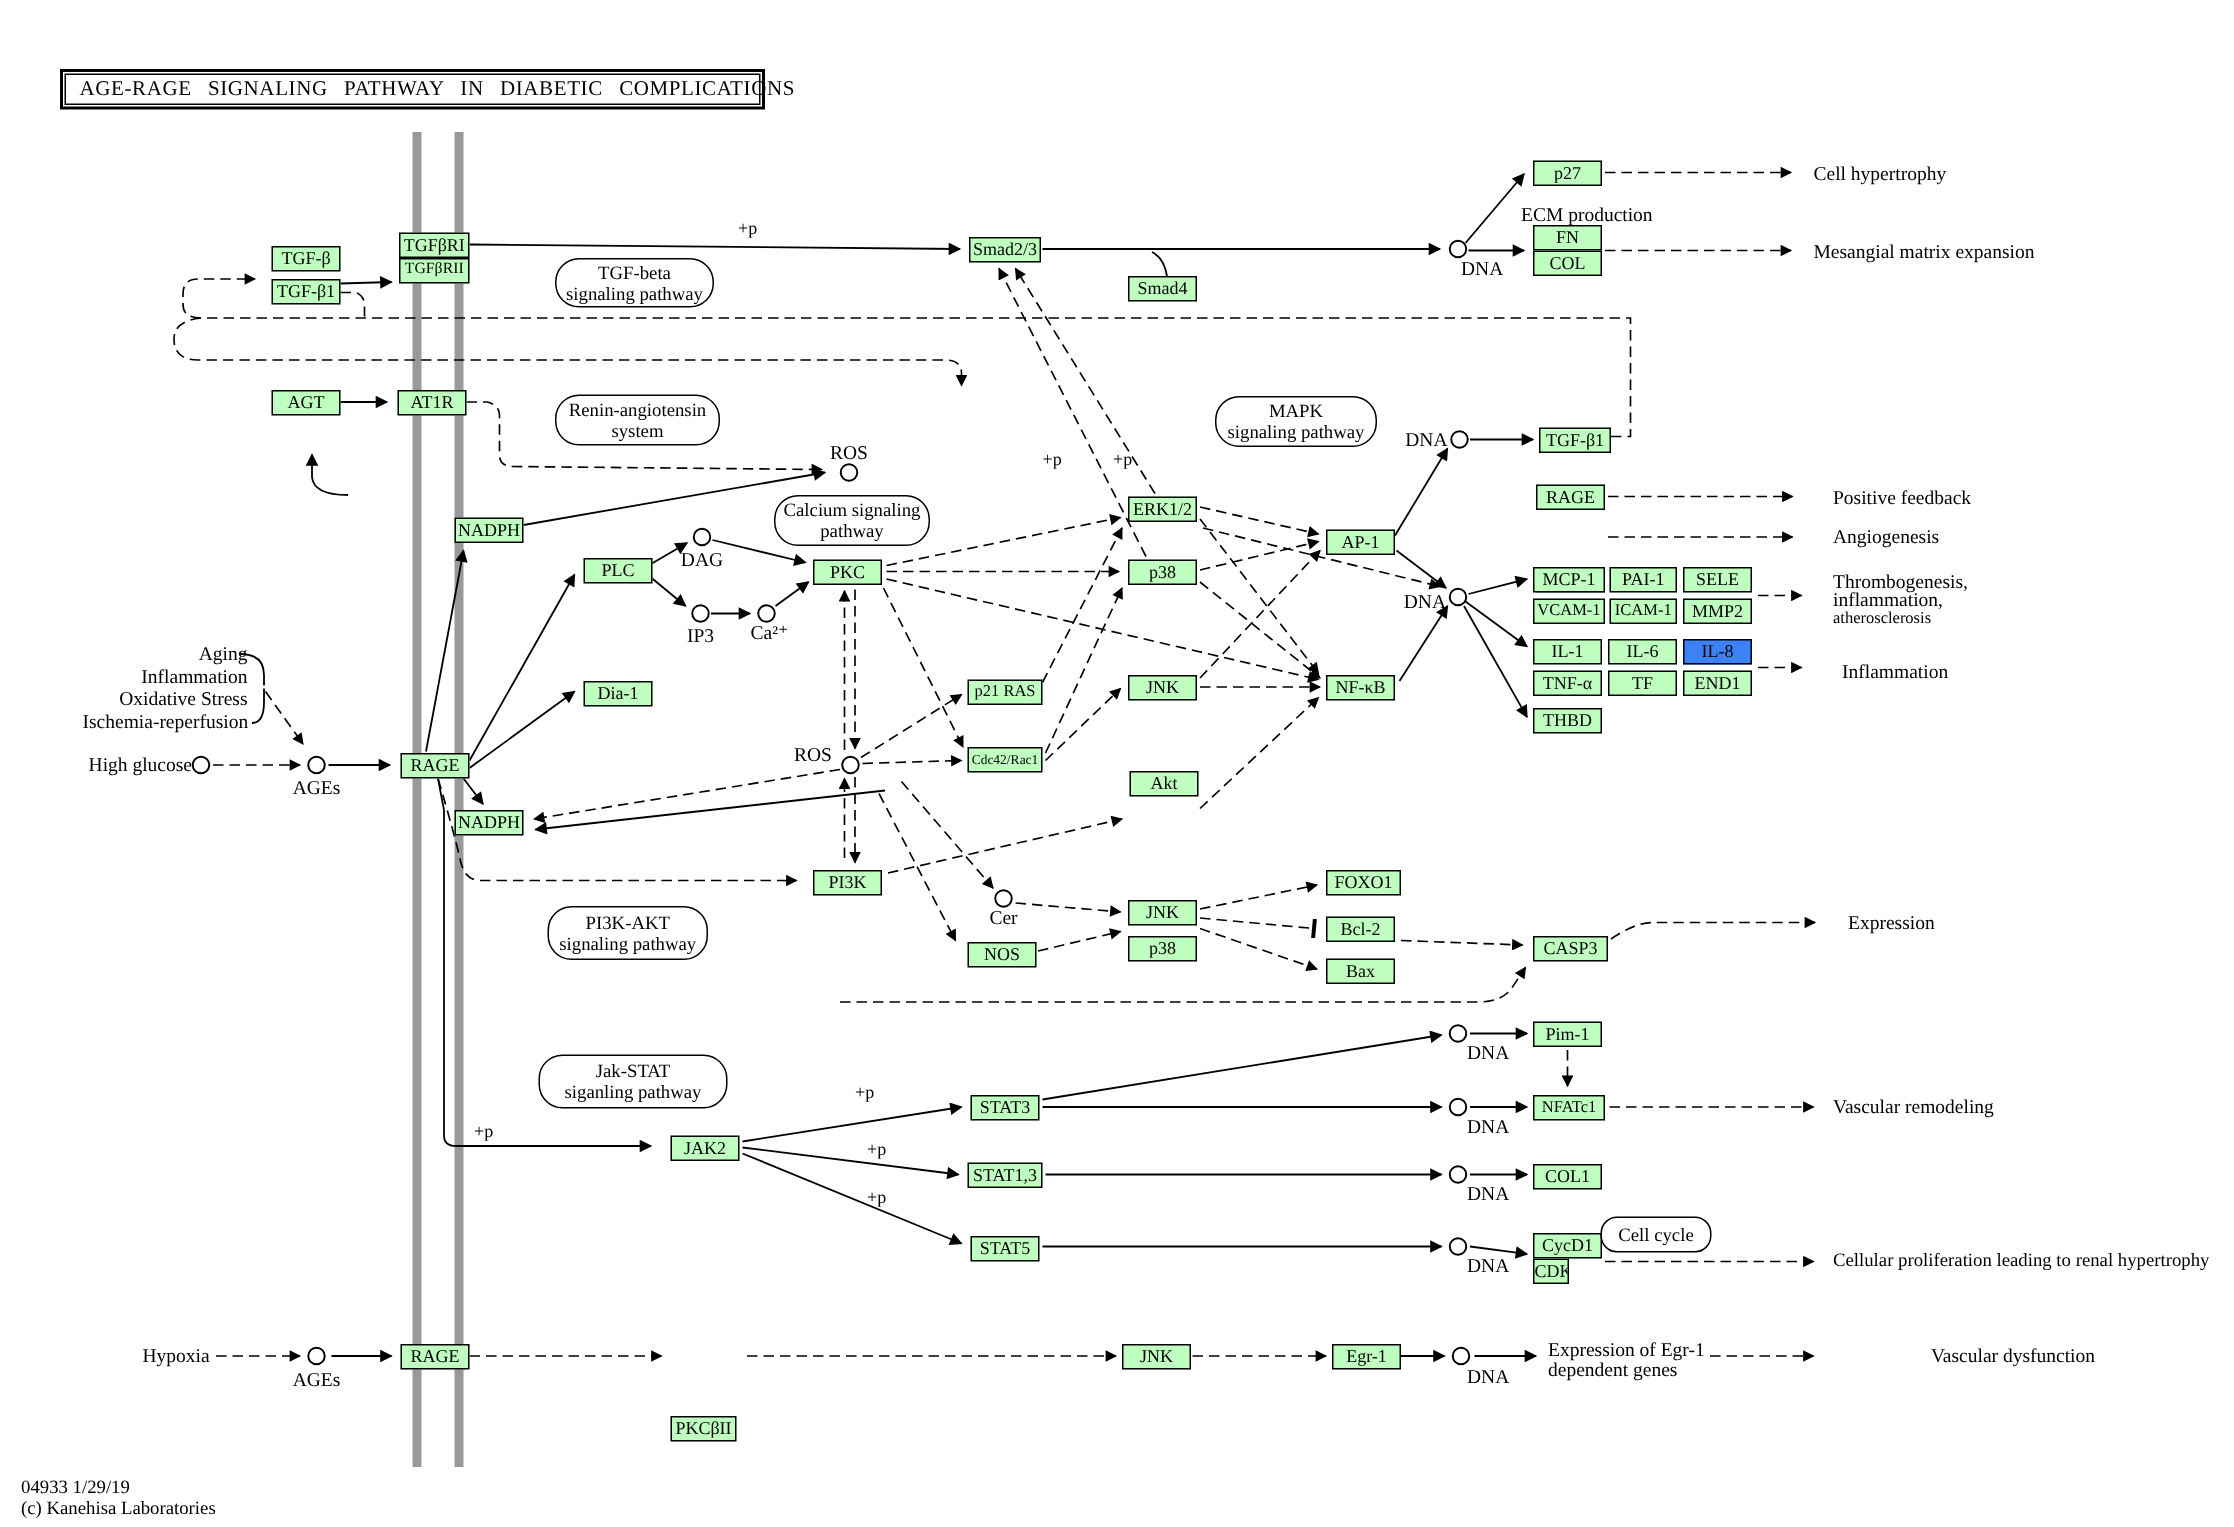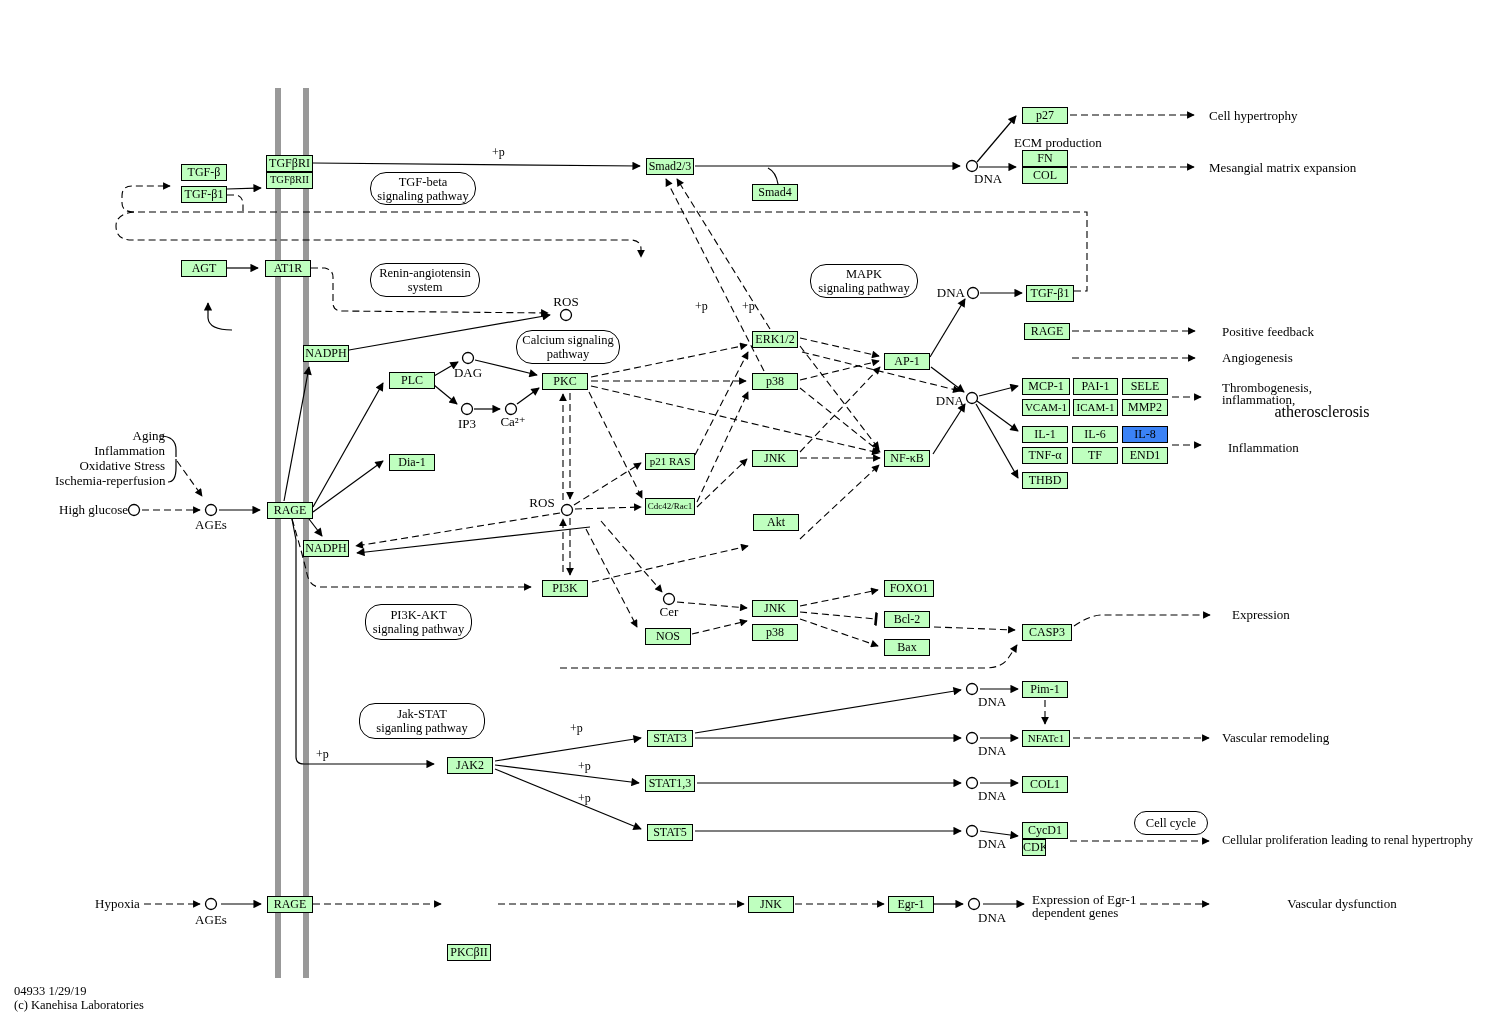--- a/index.html
+++ b/index.html
@@ -153,20 +153,23 @@
         <circle cx="973" cy="293" r="5.5" fill="#fff" stroke="#000" stroke-width="1.3"></circle>
         <circle cx="972" cy="398" r="5.5" fill="#fff" stroke="#000" stroke-width="1.3"></circle>
         <circle cx="972" cy="689" r="5.5" fill="#fff" stroke="#000" stroke-width="1.3"></circle>
         <circle cx="972" cy="738" r="5.5" fill="#fff" stroke="#000" stroke-width="1.3"></circle>
         <circle cx="972" cy="783" r="5.5" fill="#fff" stroke="#000" stroke-width="1.3"></circle>
         <circle cx="972" cy="831" r="5.5" fill="#fff" stroke="#000" stroke-width="1.3"></circle>
         <circle cx="974" cy="904" r="5.5" fill="#fff" stroke="#000" stroke-width="1.3"></circle>
       </g>
   </svg>
 
+  <div id="titlebox">
+    <div id="titleinner">AGE-RAGE  SIGNALING  PATHWAY  IN  DIABETIC  COMPLICATIONS</div>
+  </div>
 
   <div class="footer" style="left:14px;top:984px">04933 1/29/19</div>
   <div class="footer" style="left:14px;top:998px">(c) Kanehisa Laboratories</div>
 
 <div class="gene" style="left: 181px; top: 164px; width: 46px;">TGF-β</div>
     <div class="gene" style="left: 181px; top: 186px; width: 46px;">TGF-β1</div>
     <div class="gene" style="left: 266px; top: 155px; width: 47px;">TGFβRI</div>
     <div class="gene" style="left: 266px; top: 172px; width: 47px; font-size: 10.5px;">TGFβRII</div>
     <div class="gene" style="left: 181px; top: 260px; width: 46px;">AGT</div>
     <div class="gene" style="left: 265px; top: 260px; width: 46px;">AT1R</div>
@@ -243,21 +246,21 @@
       <span>signaling pathway</span>
     </div>
     <div class="oval" style="left: 365px; top: 604px; width: 107px; height: 36px;">
       <span>PI3K-AKT</span>
       <span>signaling pathway</span>
     </div>
     <div class="oval" style="left: 359px; top: 703px; width: 126px; height: 36px;">
       <span>Jak-STAT</span>
       <span>siganling pathway</span>
     </div>
-    <div class="oval" style="left: 1134px; top: 811px; width: 74px; height: 24px;">
+    <div class="oval" style="left: 1067px; top: 811px; width: 74px; height: 24px; border-radius: 11px;">
       <span>Cell cycle</span>
     </div>
     <div class="lbl" style="left: 55px; top: 429px; width: 110px; text-align: right; font-size: 13px;">Aging</div>
     <div class="lbl" style="left: 55px; top: 444px; width: 110px; text-align: right; font-size: 13px;">Inflammation</div>
     <div class="lbl" style="left: 55px; top: 459px; width: 110px; text-align: right; font-size: 13px;">Oxidative Stress</div>
     <div class="lbl" style="left: 55px; top: 474px; width: 110px; text-align: right; font-size: 13px;">Ischemia-reperfusion</div>
     <div class="lbl" style="left: 56px; top: 503px; width: 72px; text-align: right; font-size: 13px;">High glucose</div>
     <div class="lbl" style="left: 95px; top: 897px; width: 62px; text-align: left; font-size: 13px;">Hypoxia</div>
     <div class="lbl" style="left: 191px; top: 518px; width: 40px; text-align: center; font-size: 13px;">AGEs</div>
     <div class="lbl" style="left: 191px; top: 913px; width: 40px; text-align: center; font-size: 13px;">AGEs</div>
@@ -277,21 +280,21 @@
     <div class="lbl" style="left: 978px; top: 911px; width: 34px; text-align: left; font-size: 13px;">DNA</div>
     <div class="lbl" style="left: 1014px; top: 136px; width: 100px; text-align: left; font-size: 13px;">ECM production</div>
     <div class="lbl" style="left: 1032px; top: 893px; width: 130px; text-align: left; font-size: 13px;">Expression of Egr-1</div>
     <div class="lbl" style="left: 1032px; top: 906px; width: 130px; text-align: left; font-size: 13px;">dependent genes</div>
     <div class="lbl" style="left: 1209px; top: 109px; width: 220px; text-align: left; font-size: 13px;">Cell hypertrophy</div>
     <div class="lbl" style="left: 1209px; top: 161px; width: 260px; text-align: left; font-size: 13px;">Mesangial matrix expansion</div>
     <div class="lbl" style="left: 1222px; top: 325px; width: 200px; text-align: left; font-size: 13px;">Positive feedback</div>
     <div class="lbl" style="left: 1222px; top: 351px; width: 200px; text-align: left; font-size: 13px;">Angiogenesis</div>
     <div class="lbl" style="left: 1222px; top: 381px; width: 200px; text-align: left; font-size: 13px;">Thrombogenesis,</div>
     <div class="lbl" style="left: 1222px; top: 393px; width: 200px; text-align: left; font-size: 13px;">inflammation,</div>
-    <div class="lbl" style="left: 1222px; top: 405px; width: 200px; text-align: center; font-size: 16px;">atherosclerosis</div>
+    <div class="lbl" style="left: 1222px; top: 405px; width: 200px; text-align: left; font-size: 11px;">atherosclerosis</div>
     <div class="lbl" style="left: 1228px; top: 441px; width: 200px; text-align: left; font-size: 13px;">Inflammation</div>
     <div class="lbl" style="left: 1232px; top: 608px; width: 200px; text-align: left; font-size: 13px;">Expression</div>
     <div class="lbl" style="left: 1222px; top: 731px; width: 220px; text-align: left; font-size: 13px;">Vascular remodeling</div>
     <div class="lbl" style="left: 1222px; top: 833px; width: 266px; text-align: left; font-size: 12.5px;">Cellular proliferation leading to renal hypertrophy</div>
     <div class="lbl" style="left: 1232px; top: 897px; width: 220px; text-align: center; font-size: 13px;">Vascular dysfunction</div>
     <div class="lbl" style="left: 492px; top: 145px; width: 22px; text-align: left; font-size: 12px;">+p</div>
     <div class="lbl" style="left: 695px; top: 299px; width: 22px; text-align: left; font-size: 12px;">+p</div>
     <div class="lbl" style="left: 742px; top: 299px; width: 22px; text-align: left; font-size: 12px;">+p</div>
     <div class="lbl" style="left: 316px; top: 747px; width: 22px; text-align: left; font-size: 12px;">+p</div>
     <div class="lbl" style="left: 570px; top: 721px; width: 22px; text-align: left; font-size: 12px;">+p</div>

